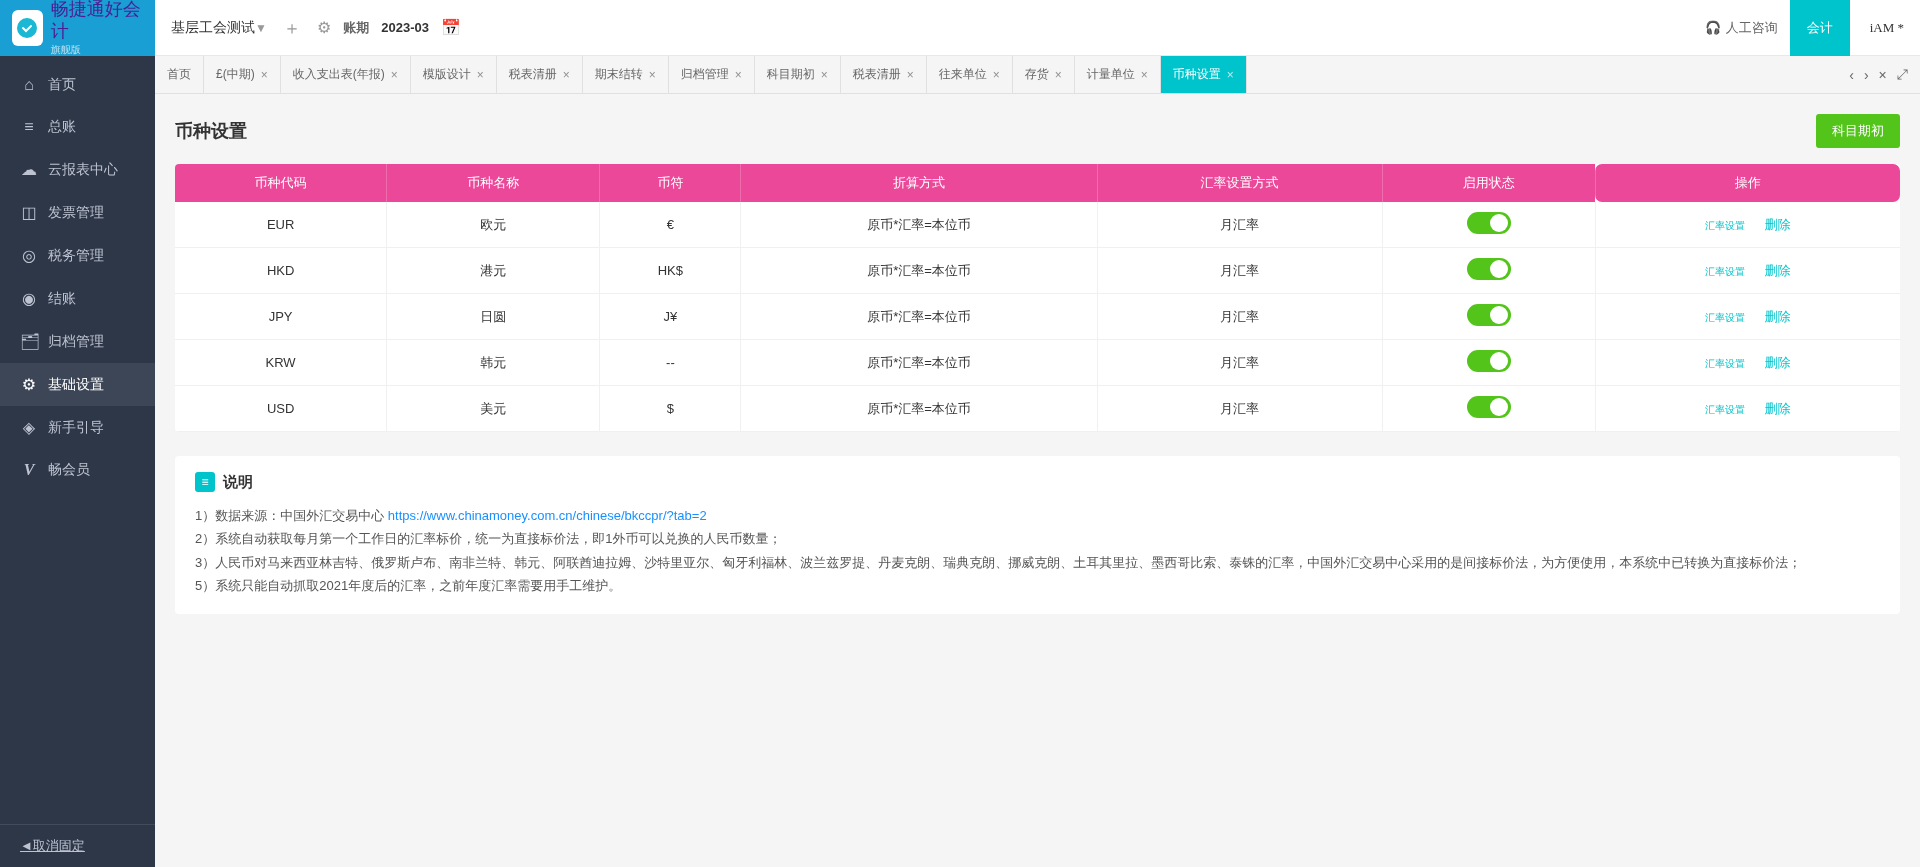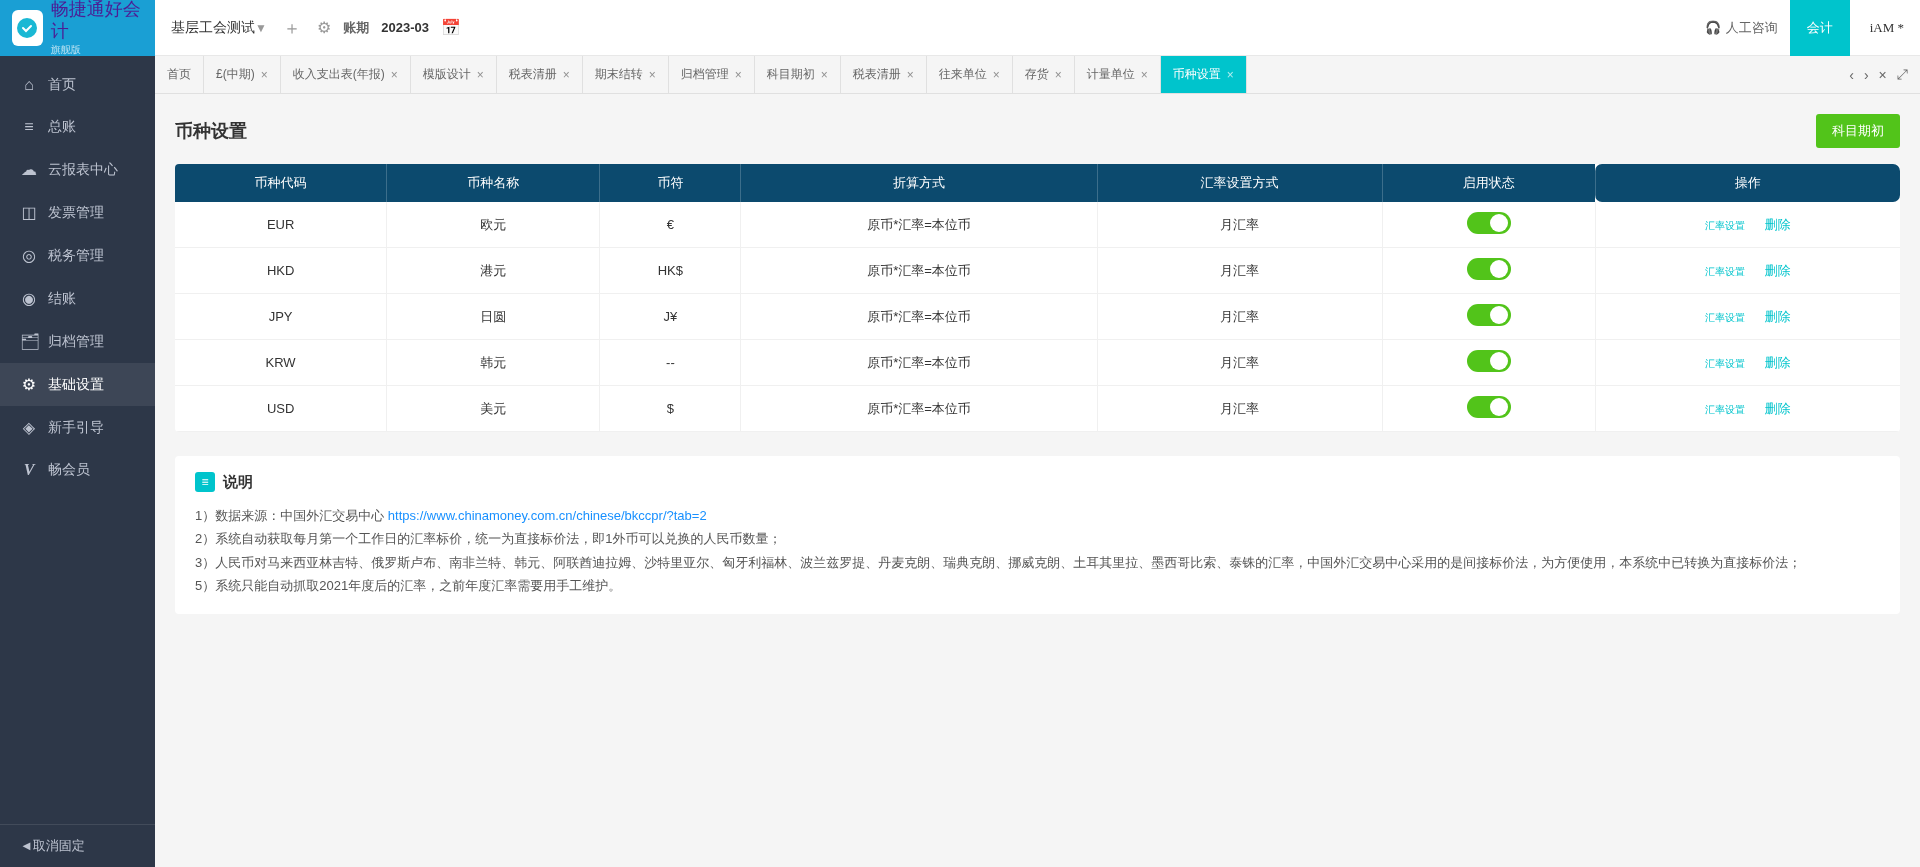--- a/index.html
+++ b/index.html
@@ -10,21 +10,21 @@
     .sidebar-logo { background: #1a9fd4; padding: 10px 12px; display: flex; align-items: center; gap: 8px; height: 56px; }
     .sidebar-logo-icon { width: 36px; height: 36px; background: #fff; border-radius: 6px; display: flex; align-items: center; justify-content: center; }
     .sidebar-logo-icon svg { width: 24px; height: 24px; }
     .sidebar-logo-text { display: flex; flex-direction: column; }
     .sidebar-logo-main { font-size: 18px; font-weight: normal; color: #4c1d95; line-height: 1.2; }
     .sidebar-logo-sub { font-size: 10px; color: rgba(255,255,255,0.7); }
     .sidebar-nav { flex: 1; padding: 8px 0; }
     .sidebar-item { display: flex; align-items: center; gap: 10px; padding: 12px 20px; cursor: pointer; color: #bdc3d0; font-size: 14px; }
     .sidebar-item.active { color: #fff; background: rgba(255,255,255,0.08); }
     .sidebar-item .icon { width: 18px; text-align: center; font-size: 16px; }
-    .sidebar-footer { padding: 12px 20px; color: #bdc3d0; font-size: 13px; cursor: pointer; border-top: 1px solid rgba(255,255,255,0.1); display: flex; align-items: flex-start; gap: 6px; }
+    .sidebar-footer { padding: 12px 20px; color: #bdc3d0; font-size: 13px; cursor: pointer; border-top: 1px solid rgba(255,255,255,0.1); display: flex; align-items: flex-start; gap: 6px; text-decoration: underline; }
 
     
     .main { flex: 1; display: flex; flex-direction: column; overflow: hidden; }
 
     
     .topbar { height: 56px; background: #fff; display: flex; align-items: center; padding: 0 16px; gap: 12px; border-bottom: 1px solid #e8e8e8; flex-shrink: 0; }
     .topbar-company { display: flex; align-items: center; font-size: 14px; color: #333; }
     .topbar-company .chevron { color: #999; font-size: 12px; }
     .topbar-add { color: #999; font-size: 18px; cursor: pointer; padding: 4px; }
     .topbar-settings { color: #999; font-size: 16px; cursor: pointer; }
@@ -46,21 +46,21 @@
 
     
     .content { flex: 1; overflow-y: auto; padding: 20px; background: #f5f5f5; }
     .page-header { display: flex; align-items: center; justify-content: space-between; margin-bottom: 16px; }
     .page-title { font-size: 18px; font-weight: bold; color: #333; }
     .btn-new { background: #52c41a; color: #fff; border: none; padding: 8px 16px; border-radius: 3px; cursor: pointer; font-size: 13px; font-family: inherit; }
 
     
     .table-container { background: #fff; border-radius: 4px; overflow: hidden; }
     table { width: 100%; border-collapse: collapse; }
-    thead tr { background: #0c4a6e; }
+    thead tr { background: #ec4899; }
     thead th { color: #fff; padding: 10px 12px; font-size: 13px; font-weight: normal; text-align: center; border-right: 1px solid rgba(255,255,255,0.2); }
     thead th:last-child { border-right: none; border-radius: 7px; }
     tbody tr { border-bottom: 1px solid #f0f0f0; }
     tbody td { padding: 10px 12px; text-align: center; color: #333; font-size: 13px; border-right: 1px solid #f0f0f0; }
     tbody td:last-child { border-right: none; }
 
     
     .toggle { display: inline-flex; align-items: center; width: 44px; height: 22px; background: #52c41a; border-radius: 11px; position: relative; cursor: pointer; }
     .toggle-knob { width: 18px; height: 18px; background: #fff; border-radius: 50%; position: absolute; right: 3px; top: 2px; }
 

